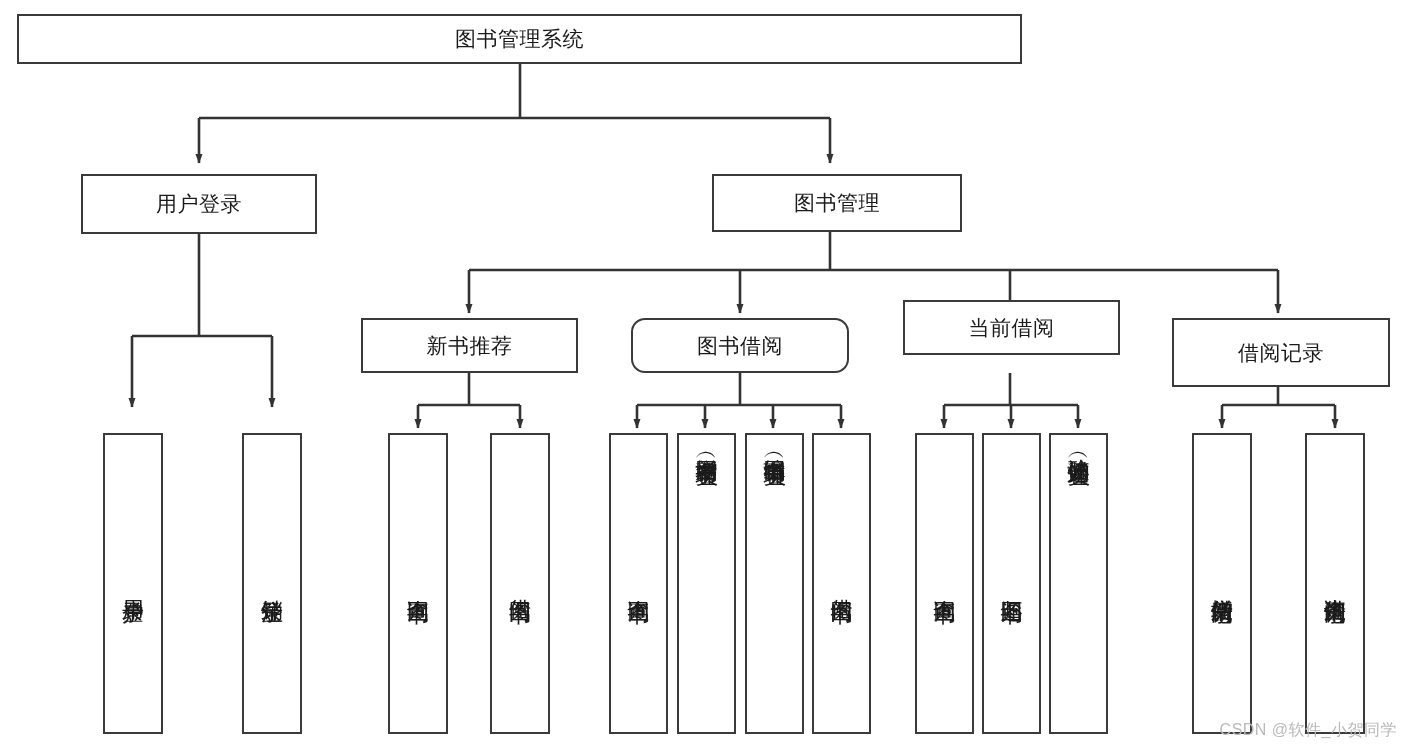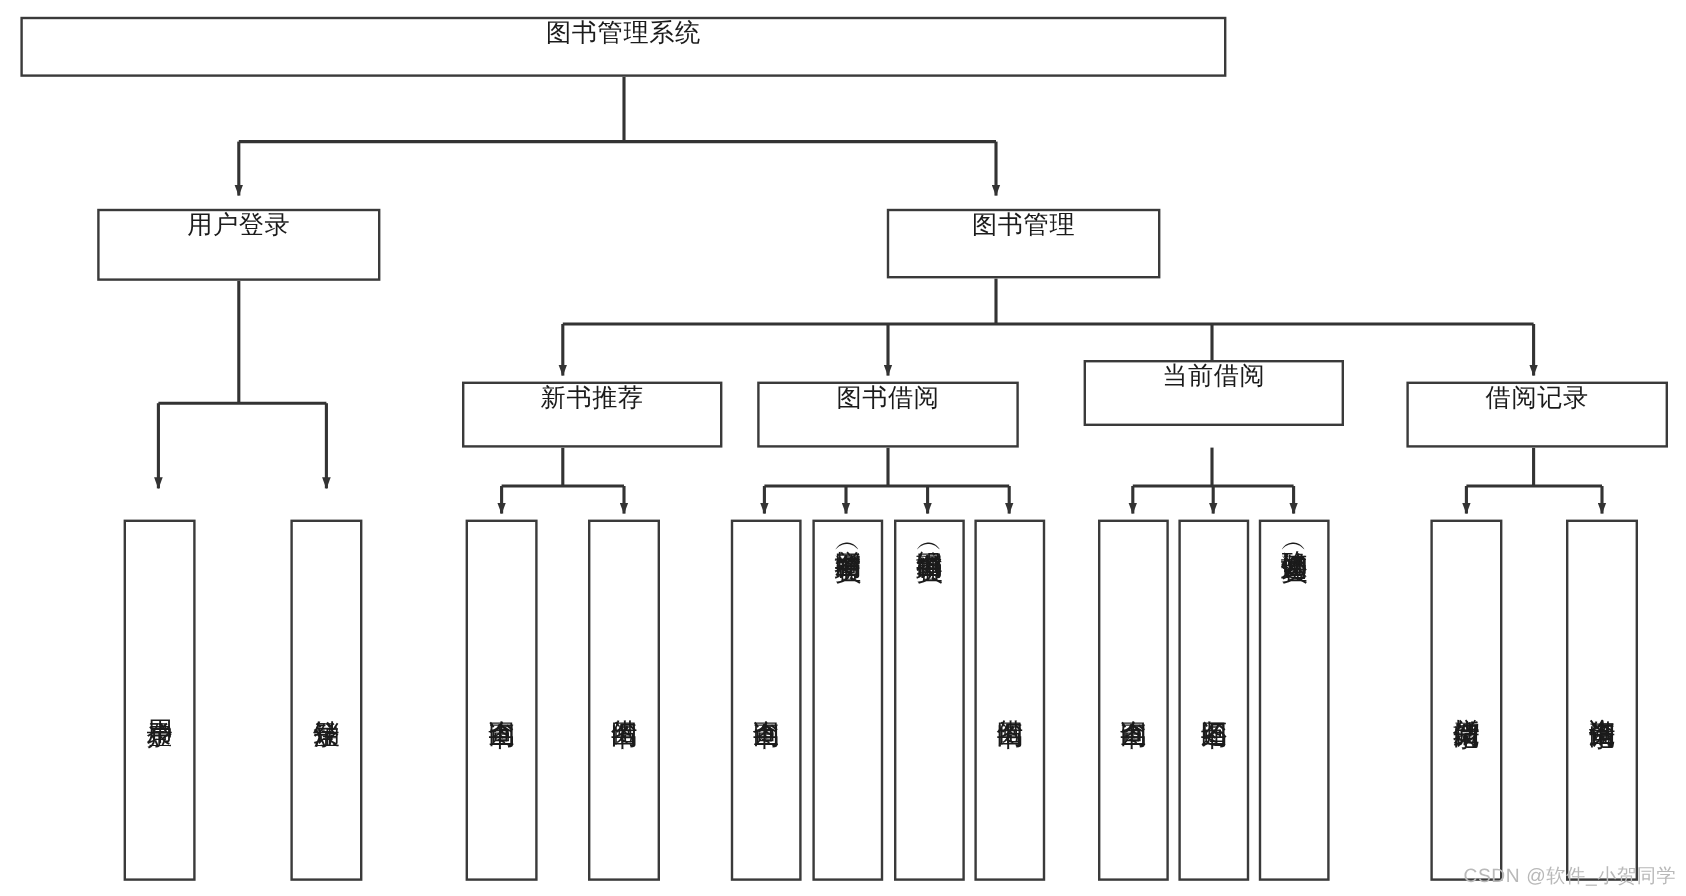--- a/index.html
+++ b/index.html
@@ -19,21 +19,21 @@
     left: 0; top: 0;
     width: 1405px;
     height: 747px;
   }
   .node-box {
     position: absolute;
     box-sizing: border-box;
     background: #ffffff;
     border: 2px solid #3a3a3a;
     display: flex;
-    align-items: flex-start;
+    align-items: center;
     justify-content: center;
   }
   .node-label-h {
     font-size: 21px;
     color: #1b1b1b;
     line-height: 1.1;
     white-space: nowrap;
     letter-spacing: 0.5px;
   }
   .leaf-box {
@@ -135,37 +135,37 @@
   </svg>
 
   <div class="node-box" style="left:17px; top:14px; width:1005px; height:50px;">
     <span class="node-label-h">图书管理系统</span>
   </div>
 
   <div class="node-box" style="left:81px; top:174px; width:236px; height:60px;">
     <span class="node-label-h">用户登录</span>
   </div>
 
-  <div class="node-box" style="left:739px; top:174px; width:228px; height:58px;">
+  <div class="node-box" style="left:712px; top:174px; width:250px; height:58px;">
     <span class="node-label-h">图书管理</span>
   </div>
 
-  <div class="node-box" style="left:361px; top:318px; width:217px; height:55px;margin-left:24px;">
+  <div class="node-box" style="left:361px; top:318px; width:217px; height:55px;">
     <span class="node-label-h">新书推荐</span>
   </div>
 
-  <div class="node-box" style="left:631px; top:318px; width:218px; height:55px;">
+  <div class="node-box" style="left:631px; top:318px; width:218px; height:55px;border-radius:14px;">
     <span class="node-label-h">图书借阅</span>
   </div>
 
   <div class="node-box" style="left:903px; top:300px; width:217px; height:55px;">
     <span class="node-label-h">当前借阅</span>
   </div>
 
-  <div class="node-box" style="left:1172px; top:318px; width:218px; height:55px;">
+  <div class="node-box" style="left:1172px; top:318px; width:218px; height:69px;">
     <span class="node-label-h">借阅记录</span>
   </div>
 
   <div class="leaf-box center-v" style="left:103px; top:433px; width:60px; height:301px;">
     <span class="node-label-v">用户登录</span>
   </div>
 
   <div class="leaf-box center-v" style="left:242px; top:433px; width:60px; height:301px;">
     <span class="node-label-v">注销登录</span>
   </div>

